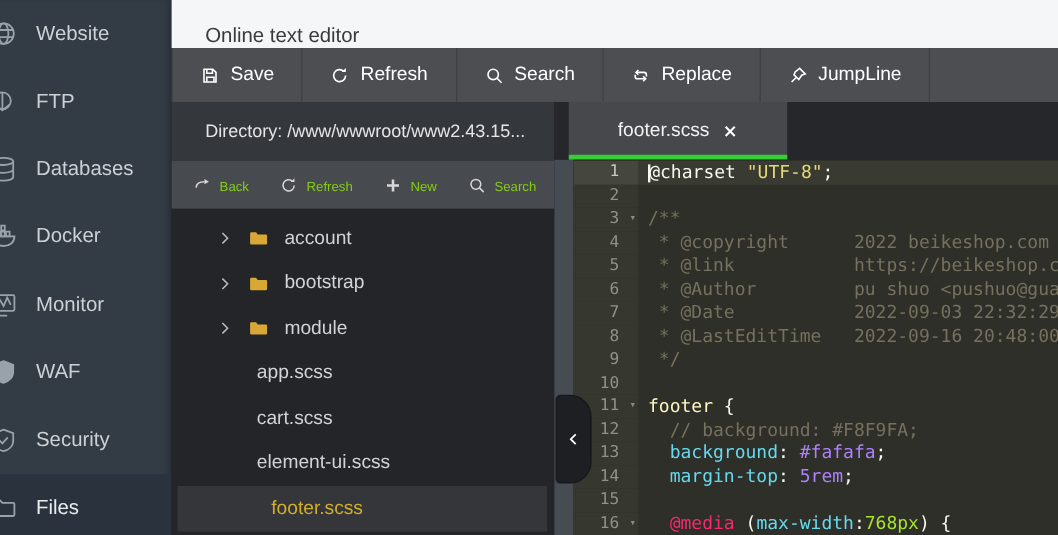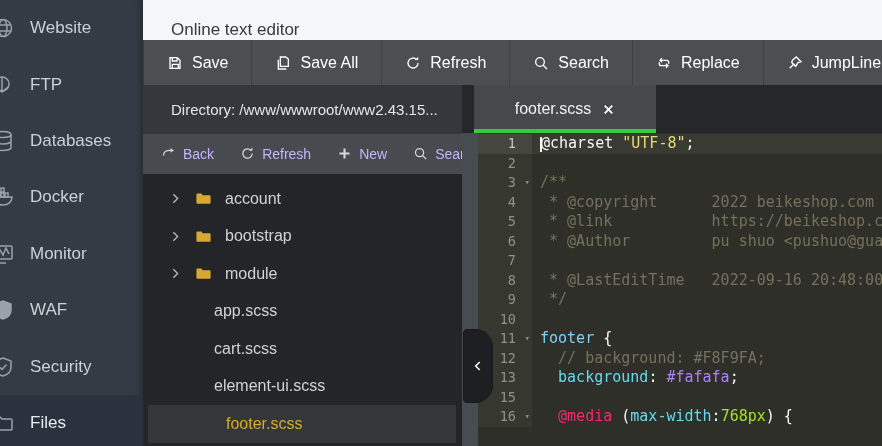--- a/index.html
+++ b/index.html
@@ -31,25 +31,25 @@
   .tbtn{display:flex;align-items:center;gap:9px;padding:0 23px;color:#fff;font-size:16px;
     border-right:1px solid #3e3f43;cursor:pointer;white-space:nowrap}
   .tbtn svg{width:16px;height:16px;stroke:#fff;stroke-width:2;fill:none}
   .tbtn:first-child{border-left:1px solid #3e3f43}
 
   
   #filepanel{position:absolute;left:143px;top:85px;width:319px;height:361px;display:flex;flex-direction:column}
   #dir-row{height:49px;background:#34373c;display:flex;align-items:center;padding-left:28px;
     color:#e3e5e7;font-size:15px;white-space:nowrap;overflow:hidden}
   #actions-row{height:40px;background:#474a4f;display:flex;align-items:center;gap:26px;padding-left:18px}
-  .abtn{display:flex;align-items:flex-start;gap:7px;color:#c4b5fd;font-size:14px;cursor:pointer;white-space:nowrap}
+  .abtn{display:flex;align-items:flex-end;gap:7px;color:#84cc16;font-size:11px;cursor:pointer;white-space:nowrap}
   .abtn svg{width:15px;height:15px;stroke:#d6d7d9;stroke-width:2;fill:none}
   #tree{flex:1;background:#242528;padding-top:6px;overflow:hidden}
   .tree-row{height:37.5px;display:flex;align-items:center;color:#d2d3d5;font-size:16px;cursor:pointer}
-  .folder-row{padding-left:26px}
+  .folder-row{padding-left:38px}
   .folder-row .chev{width:13px;height:13px;stroke:#b9bcbf;stroke-width:2.4;fill:none;flex:none}
   .folder-row .fold-ico{width:17px;height:17px;margin-left:13px;flex:none}
   .folder-row .t-label{margin-left:13px}
   .file-row{padding-left:71px}
   .file-row.selected{margin:0 6px 0 5px;padding-left:78px;background:#35363a;color:var(--selected-yellow)}
 
   
   #splitter{position:absolute;left:462px;top:133px;width:16px;height:313px;background:#474c53;cursor:col-resize}
   #collapse-handle{position:absolute;left:463px;top:329px;width:30px;height:74px;background:#1d1f23;
     border:1px solid #15171a;border-radius:4px 18px 18px 4px;z-index:5;display:flex;align-items:center;
@@ -70,21 +70,21 @@
   .code-line{display:flex;height:19.5px;line-height:19.5px}
   .gutter-cell{position:relative;flex:0 0 54px;background:var(--gutter-bg);color:#90918b;
     text-align:right;padding-right:16px;font-size:13.5px}
   .fold{position:absolute;right:2px;top:0;font-size:9px;color:#8a8b84}
   .code-cell{flex:1;padding-left:8px;white-space:pre;font-size:15px;overflow:hidden}
   .code-line.active .gutter-cell{background:#45463e;color:#c8c9c2}
   .code-line.active .code-cell{background:#393a32}
   .caret{display:inline-block;width:2px;height:15px;background:#f8f8f2;vertical-align:text-bottom;margin-right:-1px}
   .tok-plain{color:#f8f8f2}.tok-string{color:#e6db74}.tok-comment{color:#75715e}
   .tok-property{color:#66d9ef;}.tok-constant{color:#ae81ff}
-  .tok-keyword{color:#f92672}.tok-tag{color:#7dd3fc}.tok-value{color:#a6e22e}
+  .tok-keyword{color:#f92672}.tok-tag{color:#fef9c3}.tok-value{color:#a6e22e}
 </style>
 </head>
 <body>
 
 <div id="app">
 
   <nav id="sidebar">
     <div class="side-item">
       <span class="side-icon">
         <svg viewBox="0 0 24 24">
@@ -164,27 +164,20 @@
   </header>
 
   <div id="toolbar">
     <div class="tbtn">
       <svg viewBox="0 0 24 24">
           <path d="M4.5 4h11l4 4v12h-15z"></path>
           <path d="M8 4v5h7V4"></path>
           <path d="M8 20v-6h9v6"></path>
         </svg>
       <span>Save</span>
-    </div>
-    <div class="tbtn">
-      <svg viewBox="0 0 24 24">
-          <path d="M8 3h8l4 3v11H8z"></path>
-          <path d="M5 7v14h12"></path>
-        </svg>
-      <span>Save All</span>
     </div>
     <div class="tbtn">
       <svg viewBox="0 0 24 24">
           <path d="M19.5 12a7.5 7.5 0 1 1-2.2-5.3"></path>
           <path d="M19.8 2.5v5h-5" fill="#fff" stroke="none"></path>
         </svg>
       <span>Refresh</span>
     </div>
     <div class="tbtn">
       <svg viewBox="0 0 24 24">
@@ -324,20 +317,21 @@
       <div class="code-line">
         <div class="gutter-cell">5</div>
         <div class="code-cell"><span class="tok-comment"> * @link           https://beikeshop.com</span></div>
       </div>
       <div class="code-line">
         <div class="gutter-cell">6</div>
         <div class="code-cell"><span class="tok-comment"> * @Author         pu shuo &lt;pushuo@guang</span></div>
       </div>
       <div class="code-line">
         <div class="gutter-cell">7</div>
+        <div class="code-cell"><span class="tok-comment"> * @Date           2022-09-03 22:32:29</span></div>
       </div>
       <div class="code-line">
         <div class="gutter-cell">8</div>
         <div class="code-cell"><span class="tok-comment"> * @LastEditTime   2022-09-16 20:48:00</span></div>
       </div>
       <div class="code-line">
         <div class="gutter-cell">9</div>
         <div class="code-cell"><span class="tok-comment"> */</span></div>
       </div>
       <div class="code-line">
@@ -350,20 +344,24 @@
       </div>
       <div class="code-line">
         <div class="gutter-cell">12</div>
         <div class="code-cell"><span class="tok-comment">  // background: #F8F9FA;</span></div>
       </div>
       <div class="code-line">
         <div class="gutter-cell">13</div>
         <div class="code-cell"><span class="tok-plain">  </span><span class="tok-property">background</span><span class="tok-plain">: </span><span class="tok-constant">#fafafa</span><span class="tok-plain">;</span></div>
       </div>
       <div class="code-line">
+        <div class="gutter-cell">14</div>
+        <div class="code-cell"><span class="tok-plain">  </span><span class="tok-property">margin-top</span><span class="tok-plain">: </span><span class="tok-constant">5rem</span><span class="tok-plain">;</span></div>
+      </div>
+      <div class="code-line">
         <div class="gutter-cell">15</div>
         <div class="code-cell"></div>
       </div>
       <div class="code-line">
         <div class="gutter-cell">16<span class="fold">▾</span></div>
         <div class="code-cell"><span class="tok-plain">  </span><span class="tok-keyword">@media</span><span class="tok-plain"> (</span><span class="tok-property">max-width</span><span class="tok-plain">:</span><span class="tok-value">768px</span><span class="tok-plain">) {</span></div>
       </div>
     </div>
 
 </div>

